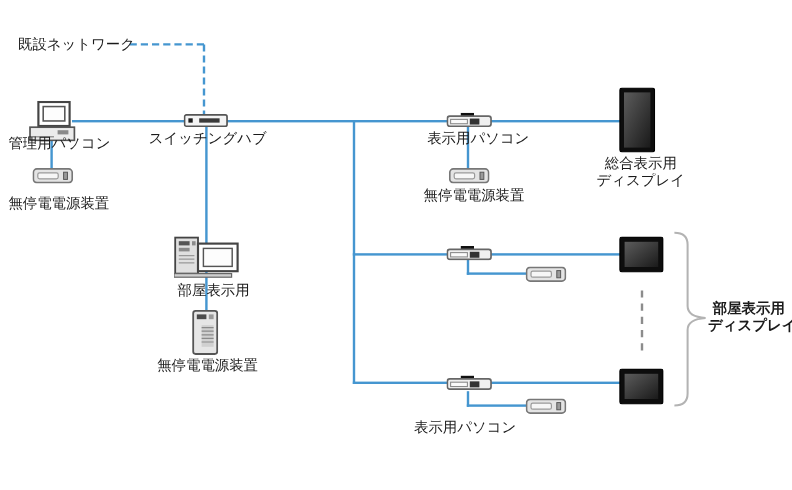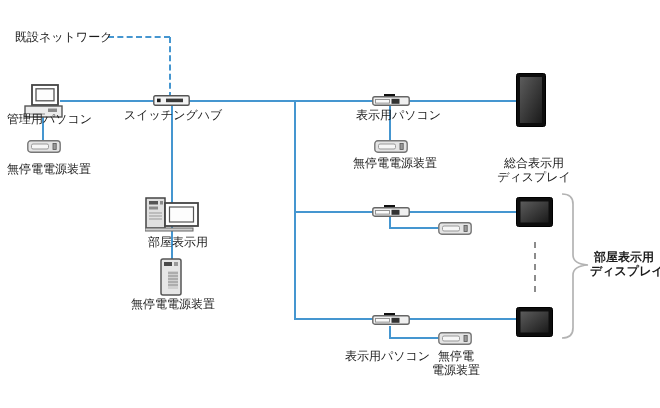--- a/index.html
+++ b/index.html
@@ -195,30 +195,26 @@
 
   <div class="lbl" style="left:15px;top:30px;">既設ネットワーク</div>
   <div class="lbl" style="left:7px;top:112px;text-align:right;">管理用パソコン</div>
   <div class="lbl" style="left:7px;top:162px;">無停電電源装置</div>
   <div class="lbl" style="left:124px;top:108px;">スイッチングハブ</div>
   <div class="lbl" style="left:148px;top:235px;">部屋表示用</div>
   <div class="lbl" style="left:131px;top:297px;">無停電電源装置</div>
   <div class="lbl" style="left:356px;top:108px;">表示用パソコン</div>
   <div class="lbl" style="left:353px;top:156px;">無停電電源装置</div>
 
-  <div class="lbl center" style="left:496px;top:129px;width:76px;margin-top:27px;">
+  <div class="lbl center" style="left:496px;top:129px;width:76px;">
     <div>総合表示用</div>
     <div>ディスプレイ</div>
   </div>
 
   <div class="lbl" style="left:345px;top:349px;">表示用パソコン</div>
 
-  <div class="lbl center" style="left:430px;top:349px;width:52px;">
-    <div>無停電</div>
-    <div>電源装置</div>
-  </div>
 
   <div class="lbl center" style="left:590px;top:250px;width:68px;font-weight:bold;">
     <div>部屋表示用</div>
     <div>ディスプレイ</div>
   </div>
 
 </div>
 
 </body></html>

